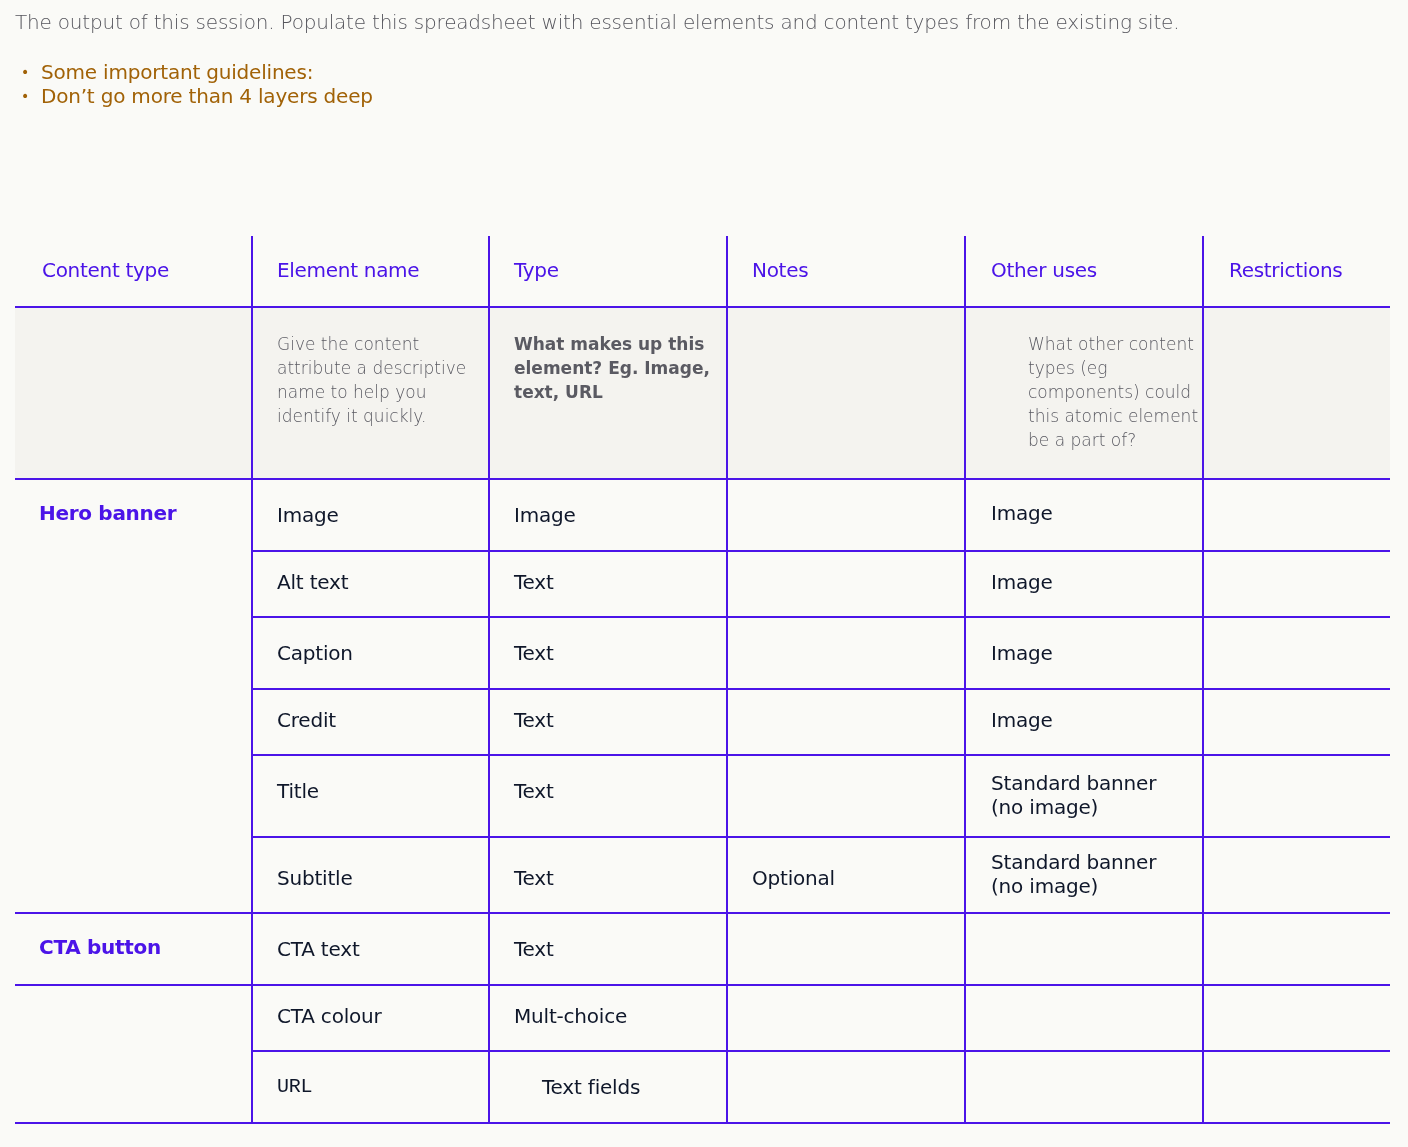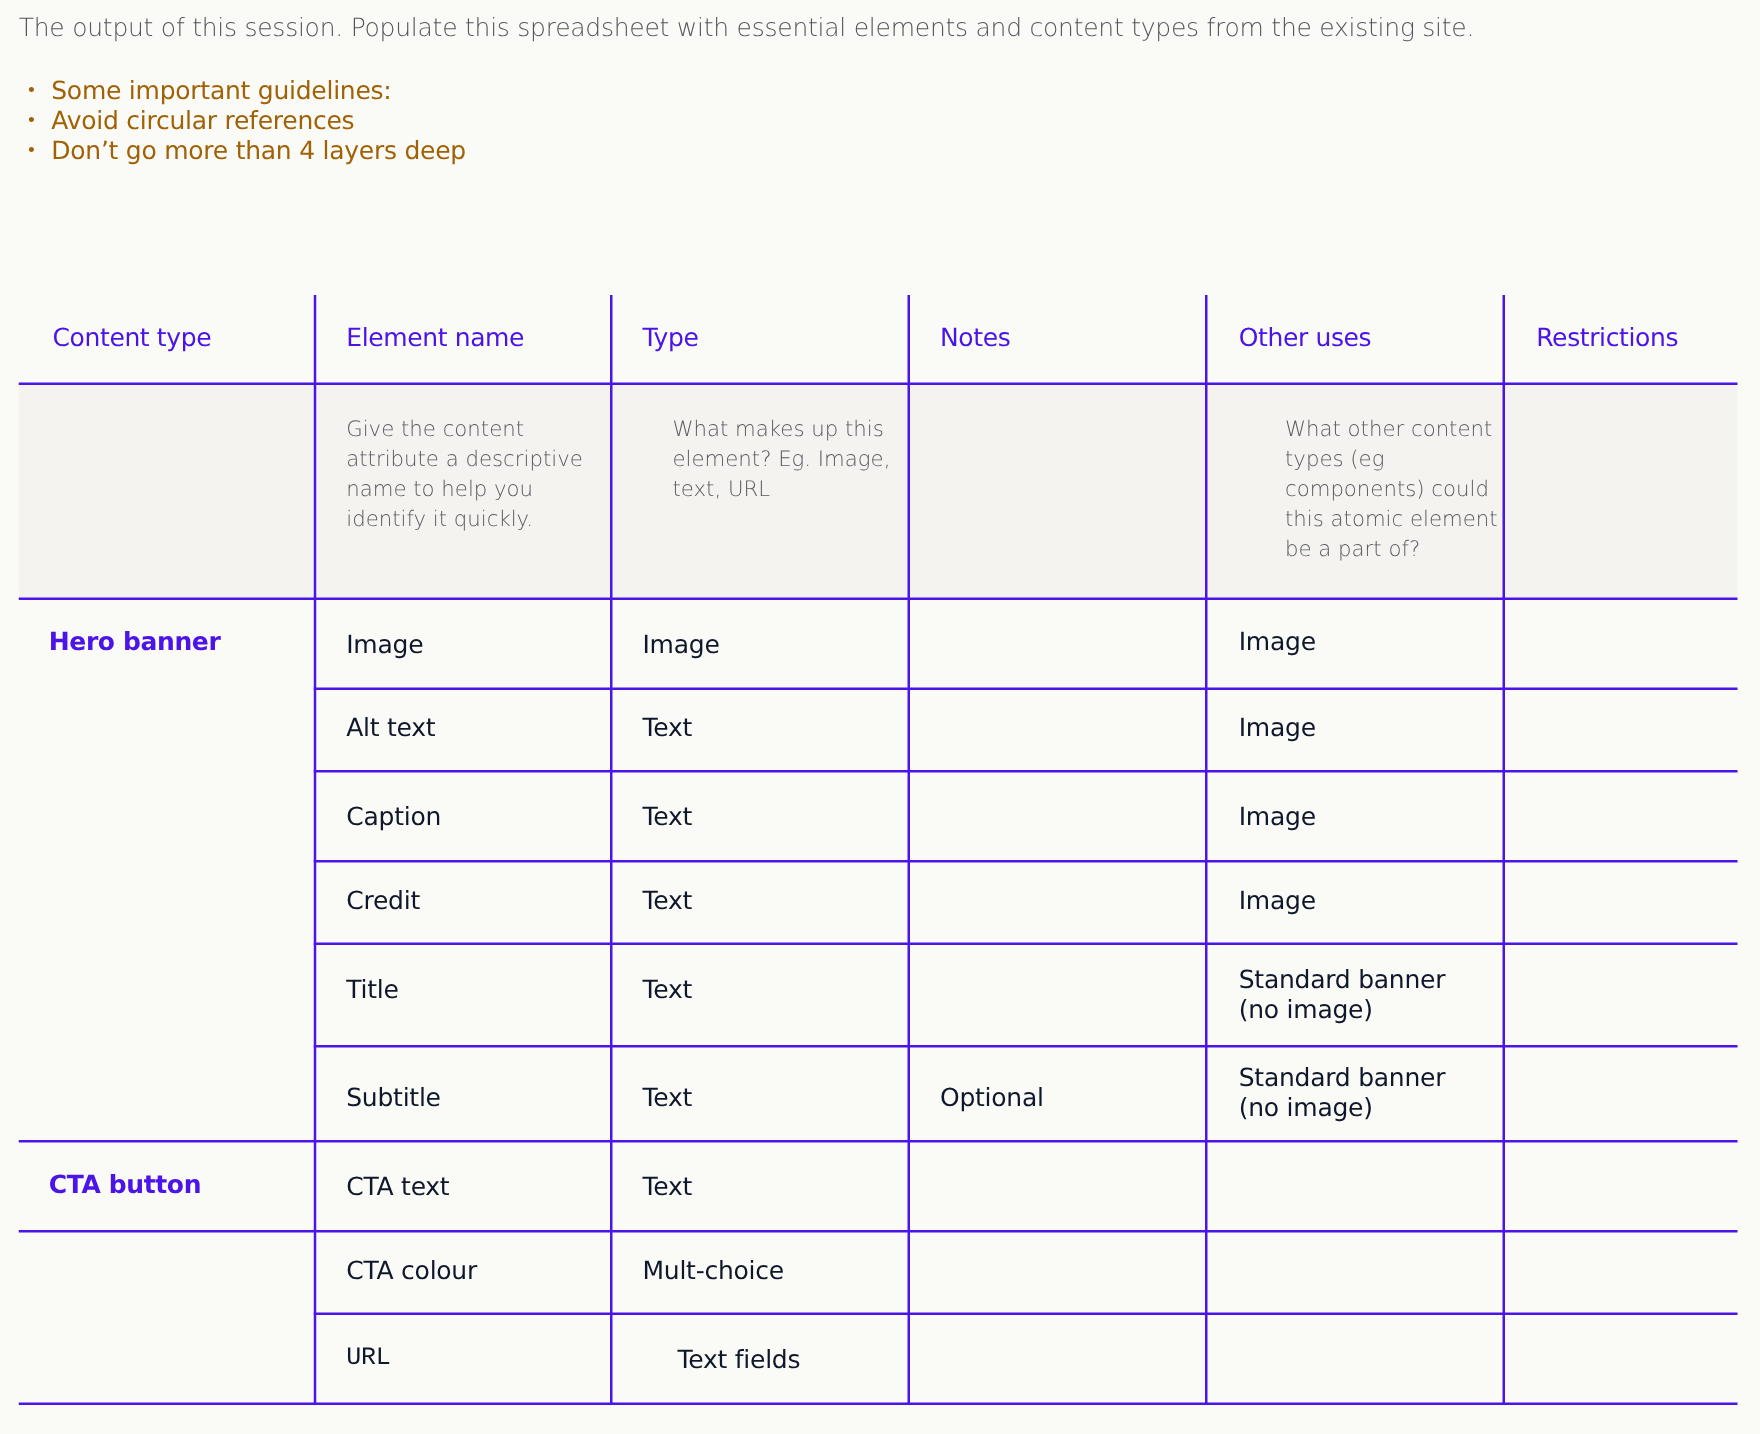--- a/index.html
+++ b/index.html
@@ -33,21 +33,20 @@
   .hint { font-size:17px; line-height:24px; color:#5a5a62; font-weight:300; width:200px; }
   .val { font-size:20px; color:#0f172a; line-height:24px; letter-spacing:-0.2px; }
 </style>
 </head>
 <body>
 
 <div class="intro">The output of this session. Populate this spreadsheet with essential elements and content types from the existing site.</div>
 
 <ul class="guidelines">
   <li><span class="bullet">•</span><span>Some important guidelines:</span></li>
-  <li><span class="bullet">•</span><span>Avoid circular references</span></li>
   <li><span class="bullet">•</span><span>Don’t go more than 4 layers deep</span></li>
 </ul>
 
 <div class="grid">
   <div class="band" style="left:15px; top:308px; width:1375px; height:171px;"></div>
 
   <div class="vline" style="left:251px; top:236px; height:888px;"></div>
   <div class="vline" style="left:488px; top:236px; height:888px;"></div>
   <div class="vline" style="left:726px; top:236px; height:888px;"></div>
   <div class="vline" style="left:964px; top:236px; height:888px;"></div>
@@ -68,21 +67,21 @@
 </div>
 
 <div class="cell hdr" style="left:42px; top:258px;">Content type</div>
 <div class="cell hdr" style="left:277px; top:258px;">Element name</div>
 <div class="cell hdr" style="left:514px; top:258px;">Type</div>
 <div class="cell hdr" style="left:752px; top:258px;">Notes</div>
 <div class="cell hdr" style="left:991px; top:258px;">Other uses</div>
 <div class="cell hdr" style="left:1229px; top:258px;">Restrictions</div>
 
 <div class="cell hint" style="left:277px; top:332px;">Give the content attribute a descriptive name to help you identify it quickly.</div>
-<div class="cell hint" style="left:538px; top:332px;">What makes up this element? Eg. Image, text, URL</div>
+<div class="cell hint" style="left:514px; top:332px;font-weight:bold;">What makes up this element? Eg. Image, text, URL</div>
 <div class="cell hint" style="left:1028px; top:332px; width:190px;">What other content types (eg components) could this atomic element be a part of?</div>
 
 <div class="cell ct" style="left:39px; top:501px;">Hero banner</div>
 <div class="cell val" style="left:277px; top:503px;">Image</div>
 <div class="cell val" style="left:514px; top:503px;">Image</div>
 <div class="cell val" style="left:991px; top:501px;">Image</div>
 
 <div class="cell val" style="left:277px; top:570px;">Alt text</div>
 <div class="cell val" style="left:514px; top:570px;">Text</div>
 <div class="cell val" style="left:991px; top:570px;">Image</div>

